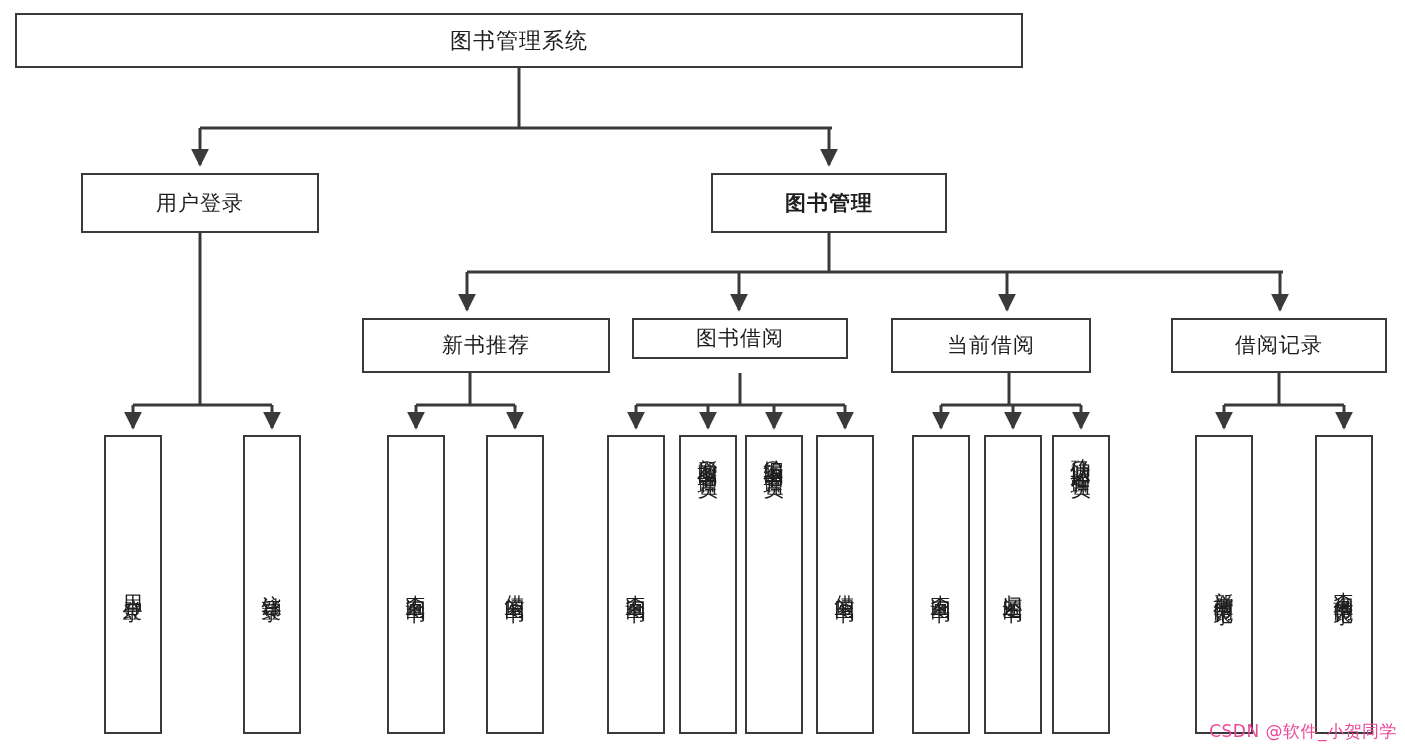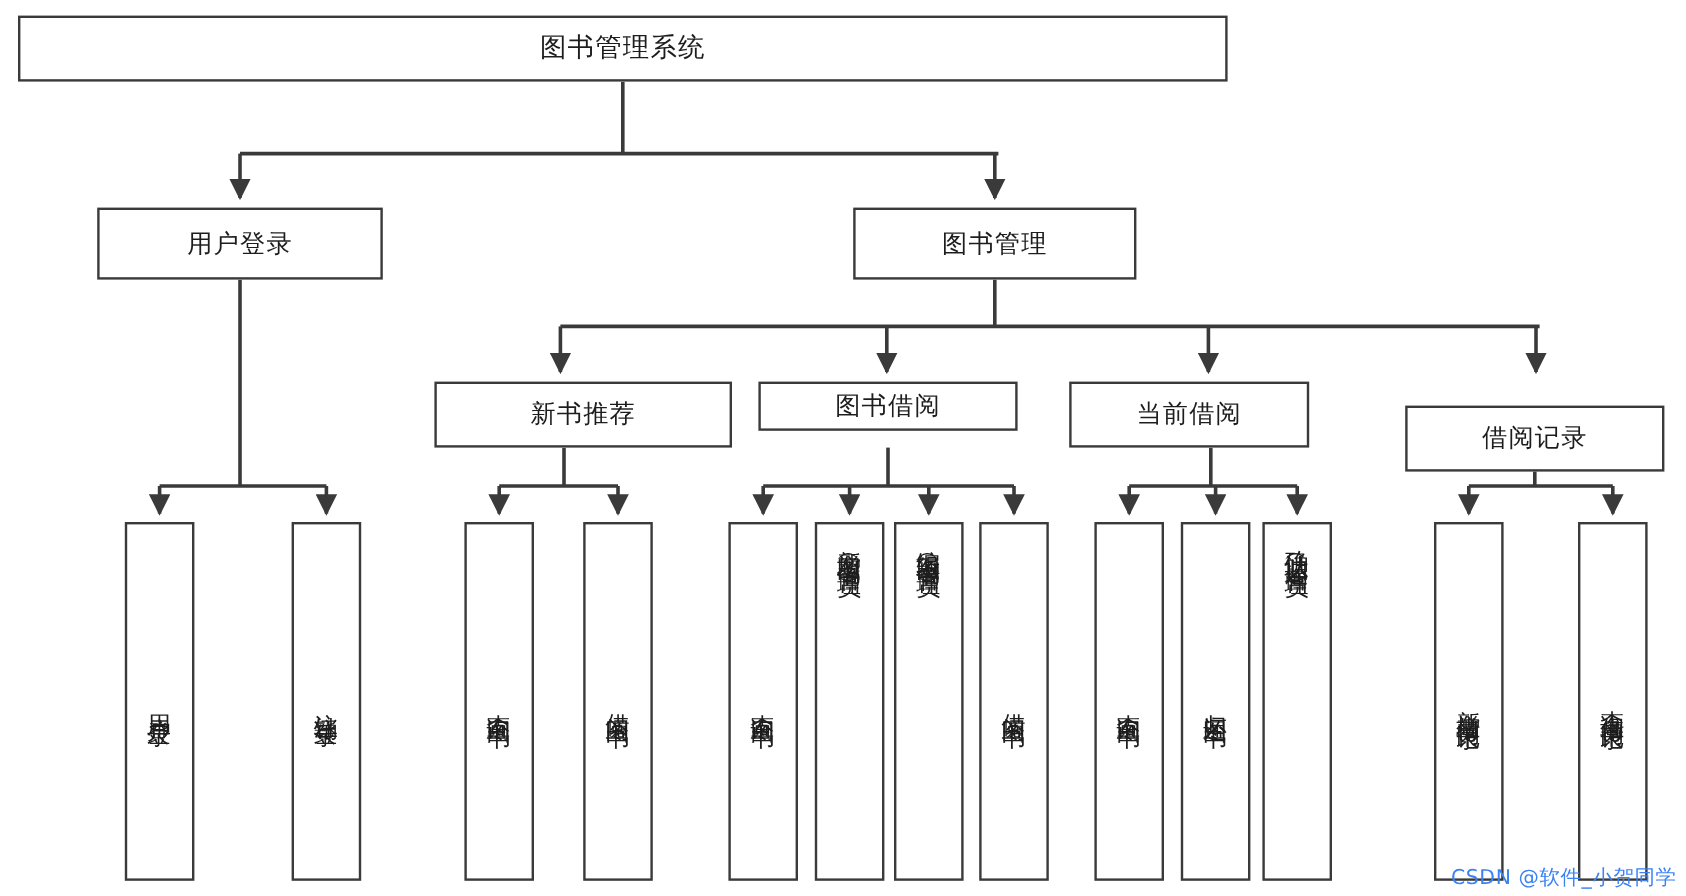--- a/index.html
+++ b/index.html
@@ -60,21 +60,21 @@
   .node.v.mid{
     align-items:center;
     padding-top:0;
   }
   
   #watermark{
     position:absolute;
     right:8px;
     bottom:4px;
     font-size:17px;
-    color:#3b82f6;
+    color:#ec4899;
     letter-spacing:.5px;
     white-space:nowrap;
     user-select:none;
   }
 </style>
 </head>
 <body>
 
 <div id="canvas">
 
@@ -128,33 +128,33 @@
     </g>
   </svg>
 
   <div id="nodes">
       <div class="node h root" style="left: 15px; top: 13px; width: 1008px; height: 55px;">
         <span>图书管理系统</span>
       </div>
       <div class="node h" style="left: 81px; top: 173px; width: 238px; height: 60px;">
         <span>用户登录</span>
       </div>
-      <div class="node h" style="left: 711px; top: 173px; width: 236px; height: 60px;">
+      <div class="node h" style="left: 711px; top: 173px; width: 236px; height: 60px; font-weight: bold;">
         <span>图书管理</span>
       </div>
       <div class="node h" style="left: 362px; top: 318px; width: 248px; height: 55px;">
         <span>新书推荐</span>
       </div>
       <div class="node h" style="left: 632px; top: 318px; width: 216px; height: 41px;">
         <span>图书借阅</span>
       </div>
       <div class="node h" style="left: 891px; top: 318px; width: 200px; height: 55px;">
         <span>当前借阅</span>
       </div>
-      <div class="node h" style="left: 1171px; top: 318px; width: 216px; height: 55px; margin-top: 20px;">
+      <div class="node h" style="left: 1171px; top: 318px; width: 216px; height: 55px;">
         <span>借阅记录</span>
       </div>
       <div class="node v mid" style="left: 104px; top: 435px; width: 58px; height: 299px;">
         <span class="vtext">用户登录</span>
       </div>
       <div class="node v mid" style="left: 243px; top: 435px; width: 58px; height: 299px;">
         <span class="vtext">注销登录</span>
       </div>
       <div class="node v mid" style="left: 387px; top: 435px; width: 58px; height: 299px;">
         <span class="vtext">查询图书</span>

